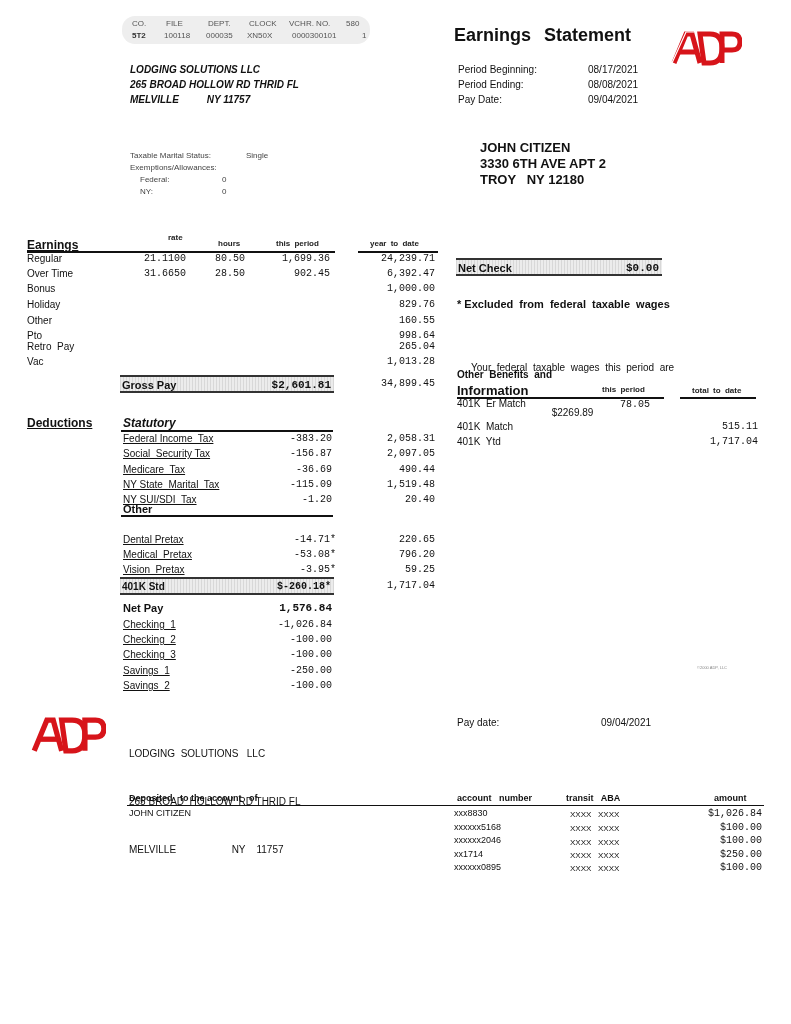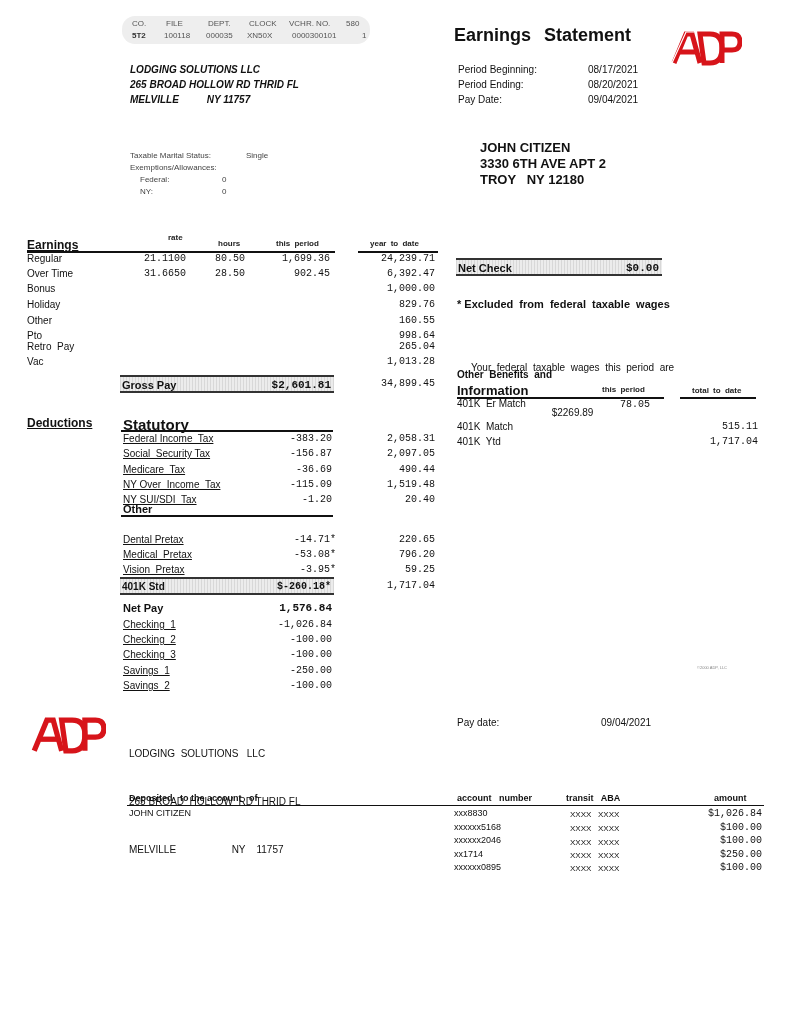--- a/index.html
+++ b/index.html
@@ -80,21 +80,21 @@
 </div>
 
 <div class="abs company">
   <div>LODGING SOLUTIONS LLC</div>
   <div>265 BROAD HOLLOW RD THRID FL</div>
   <div>MELVILLE          NY 11757</div>
 </div>
 
 <div class="abs period">
   <div><span class="lbl">Period Beginning:</span><span>08/17/2021</span></div>
-  <div><span class="lbl">Period Ending:</span><span>08/20/2021</span></div>
+  <div><span class="lbl">Period Ending:</span><span>08/08/2021</span></div>
   <div><span class="lbl">Pay Date:</span><span>09/04/2021</span></div>
 </div>
 
 <div class="abs marital" style="width:170px;height:50px;">
   <div>Taxable  Marital  Status:</div>
   <span class="val" style="left:116px;top:0">Single</span>
   <div>Exemptions/Allowances:</div>
   <div style="padding-left:10px">Federal:</div>
   <span class="val" style="left:92px;top:24px">0</span>
   <div style="padding-left:10px">NY:</div>
@@ -177,36 +177,36 @@
 <div class="line" style="left:680px; top:397px; width:76px;"></div>
 
 <div class="abs" style="left:457px; top:398px; font-size:10px; white-space:pre;">401K  Er Match</div>
 <span class="num" style="left:600px;width:50px;top:399px">78.05</span>
 <div class="abs" style="left:457px; top:421px; font-size:10px; white-space:pre;">401K  Match</div>
 <span class="num" style="left:680px;width:78px;top:421px">515.11</span>
 <div class="abs" style="left:457px; top:436px; font-size:10px; white-space:pre;">401K  Ytd</div>
 <span class="num" style="left:680px;width:78px;top:436px">1,717.04</span>
 
 <div class="abs sec-title" style="left:27px; top:416px;">Deductions</div>
-<div class="abs" style="left:123px; top:416px; font-size:15px; font-weight:bold;">Statutory</div>
+<div class="abs" style="left:123px; top:416px; font-size:12px; font-weight:bold;font-style:italic;">Statutory</div>
 <div class="line" style="left:121px; top:430px; width:212px;"></div>
 
 <div class="dlabel" style="top:433px; white-space:pre;">Federal Income  Tax</div>
 <span class="num" style="left:270px;width:62px;top:433px">-383.20</span>
 <span class="num" style="left:350px;width:85px;top:433px">2,058.31</span>
 
 <div class="dlabel" style="top:448px; white-space:pre;">Social  Security Tax</div>
 <span class="num" style="left:270px;width:62px;top:448px">-156.87</span>
 <span class="num" style="left:350px;width:85px;top:448px">2,097.05</span>
 
 <div class="dlabel" style="top:464px; white-space:pre;">Medicare  Tax</div>
 <span class="num" style="left:270px;width:62px;top:464px">-36.69</span>
 <span class="num" style="left:350px;width:85px;top:464px">490.44</span>
 
-<div class="dlabel" style="top:479px; white-space:pre;">NY Over  Income  Tax</div>
+<div class="dlabel" style="top:479px; white-space:pre;">NY State  Marital  Tax</div>
 <span class="num" style="left:270px;width:62px;top:479px">-115.09</span>
 <span class="num" style="left:350px;width:85px;top:479px">1,519.48</span>
 
 <div class="dlabel" style="top:494px; white-space:pre;">NY SUI/SDI  Tax</div>
 <span class="num" style="left:270px;width:62px;top:494px">-1.20</span>
 <span class="num" style="left:350px;width:85px;top:494px">20.40</span>
 
 <div class="abs" style="left:123px; top:503px; font-size:11px; font-weight:bold;">Other</div>
 <div class="line" style="left:121px; top:515px; width:212px;"></div>
 

